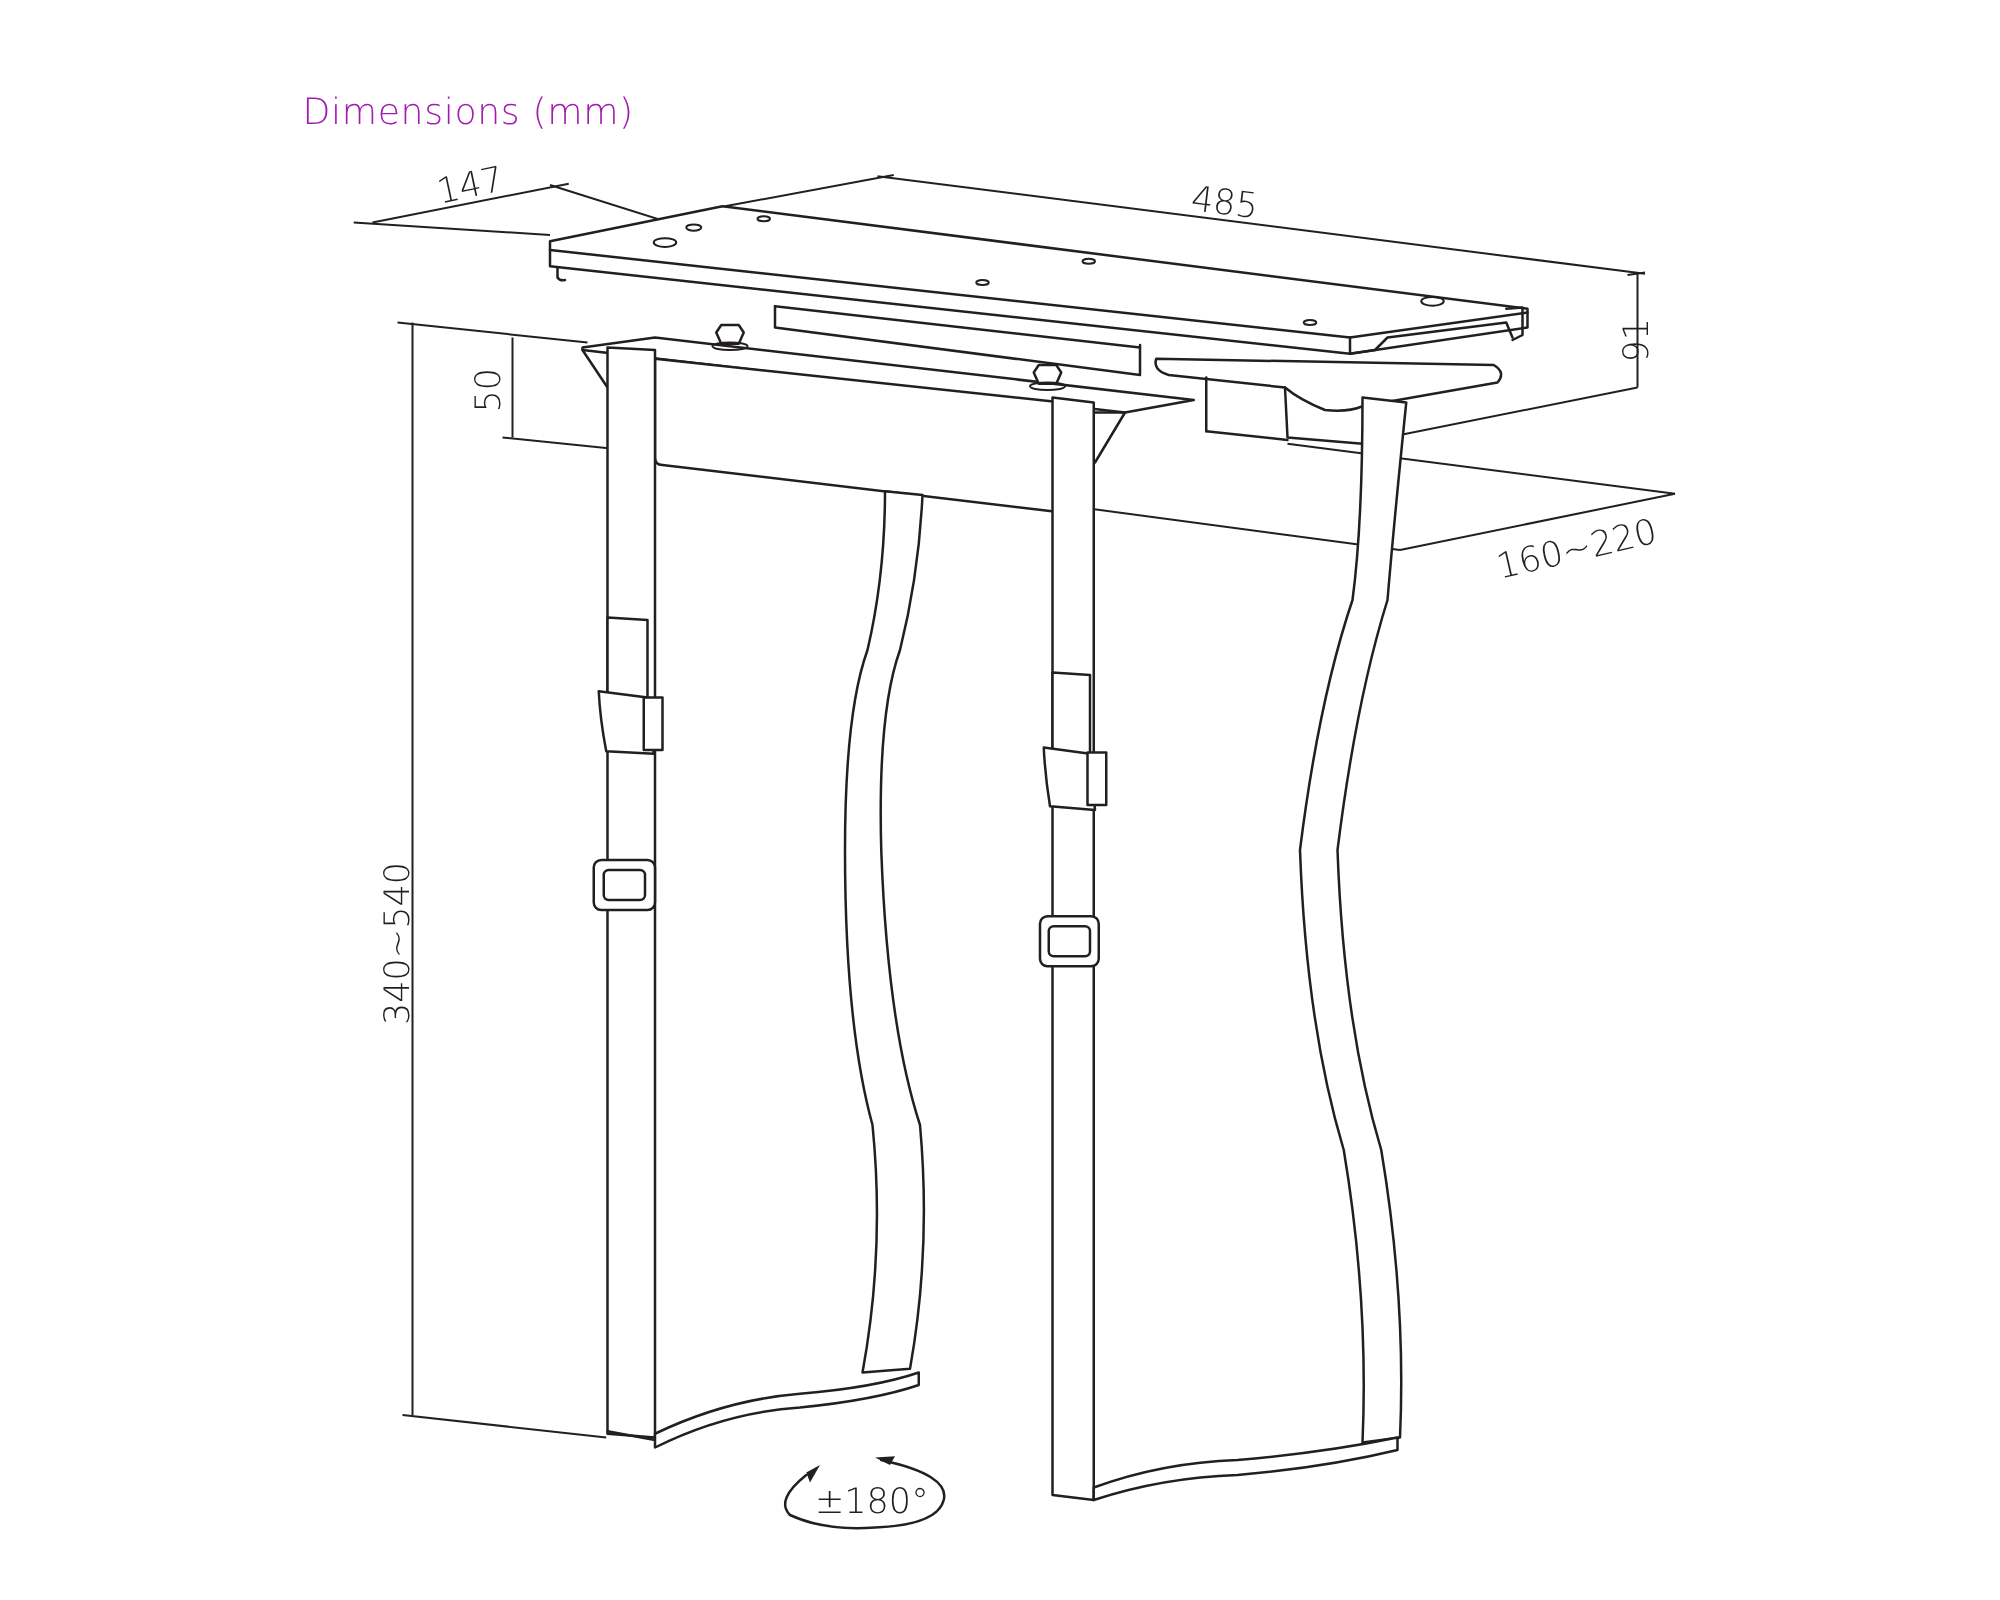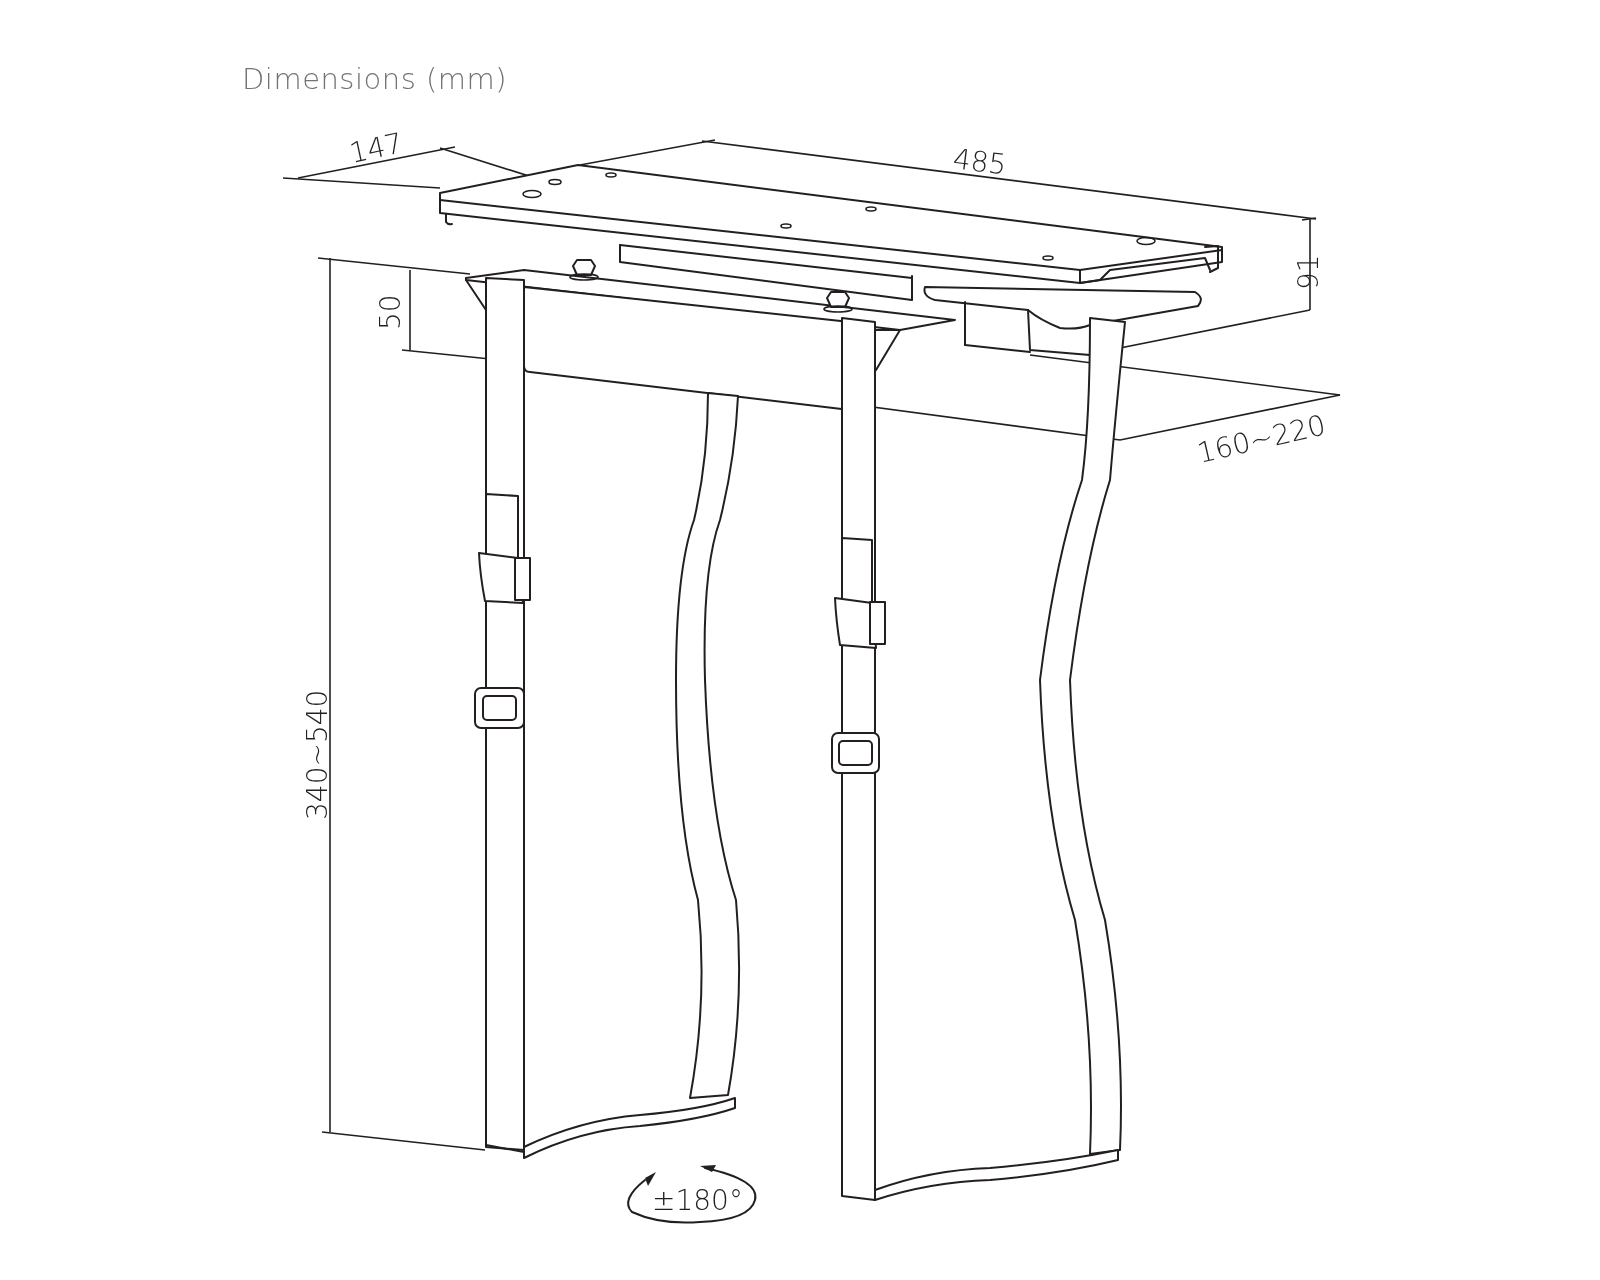--- a/index.html
+++ b/index.html
@@ -1,19 +1,19 @@
 <!DOCTYPE html>
 <html><head>
 <meta charset="utf-8">
 <style>
   html, body { margin: 0; padding: 0; background: #ffffff; }
   body { width: 1600px; height: 1280px; position: relative; overflow: hidden;
          font-family: "DejaVu Sans", sans-serif; color: #231f20; }
-  .title { position: absolute; left: 242px; top: 62px; font-size: 29px; font-weight: 300;
-           letter-spacing: 0.5px; color: #737373; }
+  .title { position: absolute; left: 242px; top: 72px; font-size: 29px; font-weight: 300;
+           letter-spacing: 0.5px; color: #a21caf; }
   svg.drawing { position: absolute; left: 0; top: 0; }
   .ln { fill: none; stroke: #231f20; stroke-width: 2; stroke-linejoin: round; stroke-linecap: round; }
   .thin { fill: none; stroke: #231f20; stroke-width: 1.6; }
   .fillw { fill: #ffffff; stroke: #231f20; stroke-width: 2; stroke-linejoin: round; }
   .dimtxt { font-family: "DejaVu Sans", sans-serif; font-size: 28px; fill: #231f20; font-weight: 300; }
 </style>
 </head>
 <body>
 
 <div class="title">Dimensions (mm)</div>

